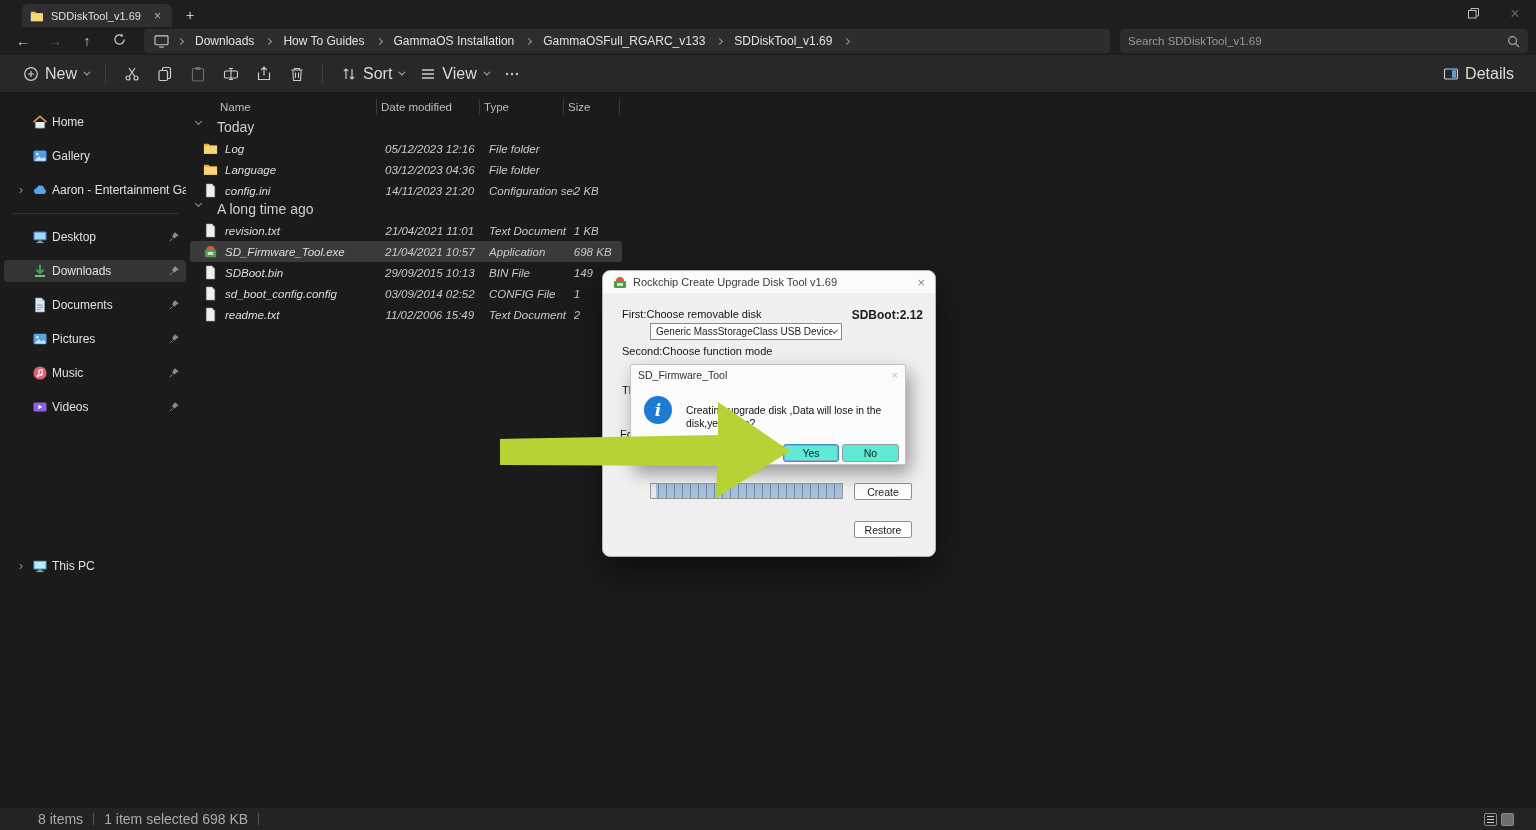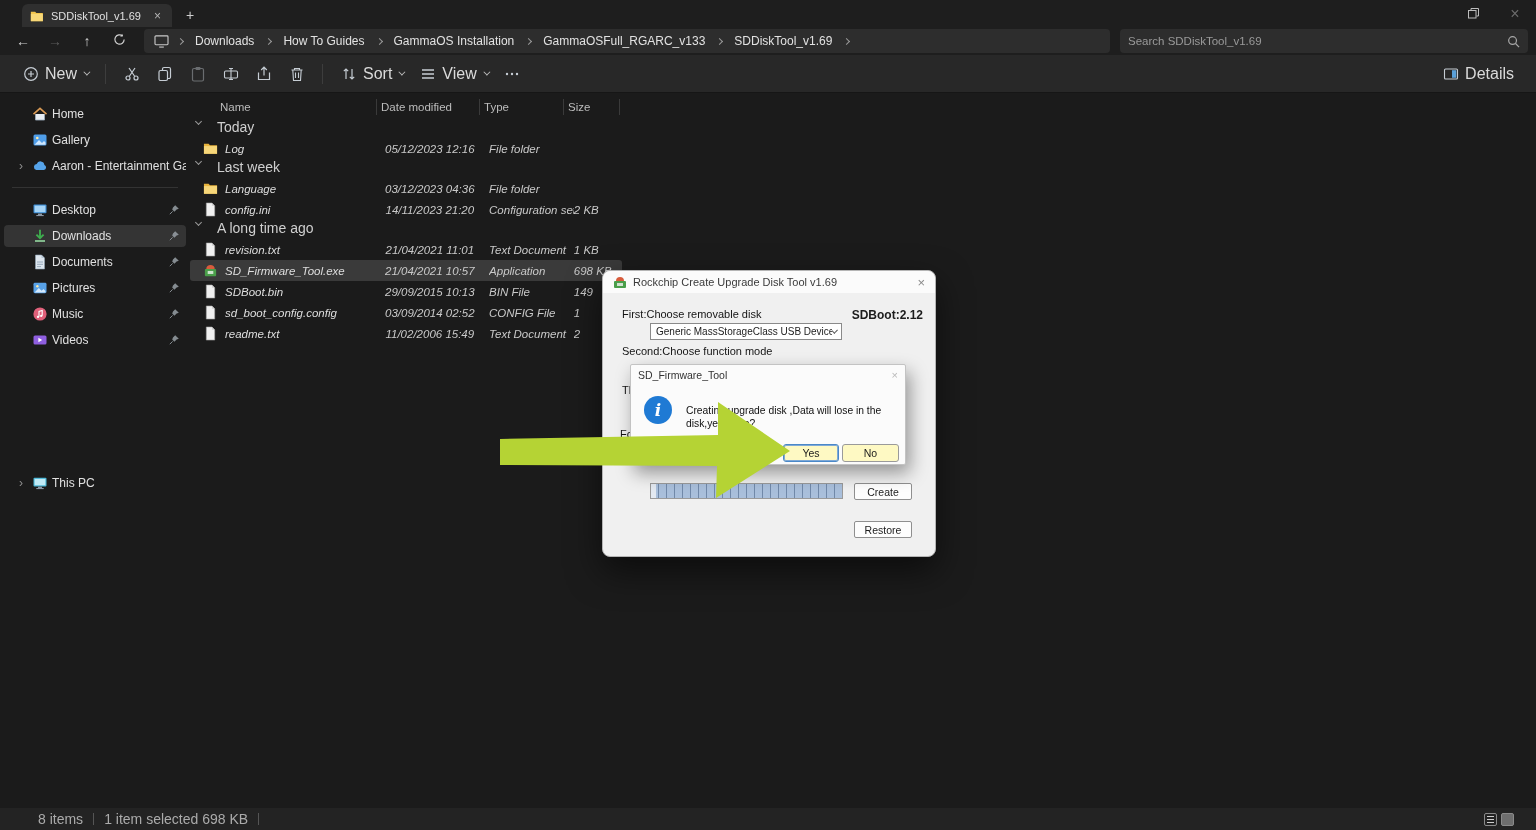--- a/index.html
+++ b/index.html
@@ -43,21 +43,21 @@
   .tsep { width:1px; height:20px; background:#3d3d3d; margin:0 9px; }
   .chevdn { width:5px; height:5px; border-right:1.2px solid #bdbdbd; border-bottom:1.2px solid #bdbdbd;
     transform:rotate(45deg) translateY(-2px); display:inline-block; }
   .tbright { margin-left:auto; }
   .dim-ico { opacity:.42; }
 
   
   .main { display:flex; height:717px; background:#1b1b1b; }
   .sidebar { width:190px; padding-top:6px; position:relative; }
   .sbitem { height:22px; display:flex; align-items:center; padding-left:10px; gap:4px; font-size:12px;
-    color:#e0e0e0; border-radius:4px; margin:4px 4px; position:relative; }
+    color:#e0e0e0; border-radius:4px; margin:12px 4px; position:relative; }
   .sbitem .sbchev { width:14px; flex:none; display:flex; justify-content:center; color:#8f8f8f; }
   .sbitem .sbicon { width:16px; height:16px; flex:none; display:inline-flex; }
   .sbitem .sbicon svg { width:16px; height:16px; }
   .sbitem .sblabel { white-space:nowrap; overflow:hidden; }
   .sbitem.sel { background:#343434; }
   .sbpin { position:absolute; right:6px; width:12px; height:12px; opacity:.85; }
   .sbsep { height:1px; background:#333; margin:10px 12px 11px 12px; }
   .sbgap { height:113px; }
 
   
@@ -113,21 +113,21 @@
 
   
   .msgbox { position:absolute; left:630px; top:364px; width:276px; height:101px; background:#fbfbfb;
     border:1px solid #c3c3c3; border-radius:2px; box-shadow:4px 8px 18px rgba(0,0,0,.38); color:#111; z-index:30; }
   .msgttl { height:19px; display:flex; align-items:center; padding:0 7px; font-size:10.5px; color:#333; }
   .msgttl .mclose { margin-left:auto; color:#b9b9b9; font-size:11px; }
   .infoico { position:absolute; left:13px; top:31px; width:28px; height:28px; border-radius:50%;
     background:#1f7ad4; color:#fff; display:flex; align-items:center; justify-content:center;
     font-family:"DejaVu Serif",serif; font-style:italic; font-weight:bold; font-size:17px; }
   .msgtext { position:absolute; left:55px; top:40px; width:214px; font-size:10.3px; color:#101010; line-height:1.25; }
-  .mbtn { position:absolute; top:79px; height:18px; background:#fef9c3; border:1px solid #9a9a9a;
+  .mbtn { position:absolute; top:79px; height:18px; background:#5eead4; border:1px solid #9a9a9a;
     border-radius:3px; font-size:10.5px; color:#1a1a1a; display:flex; align-items:center; justify-content:center;
     font-family:inherit; }
   .mbtn.yes { left:152px; width:56px; border:1px solid #4a88c8; box-shadow:inset 0 0 0 1px #7fa9d6; }
   .mbtn.no { left:211px; width:57px; }
 
   
   .arrow { position:absolute; left:488px; top:393px; z-index:40; pointer-events:none; }
 </style>
 </head>
 <body>
@@ -467,24 +467,20 @@
                   <path d="M1 3h5l1.4 1.6H15v9H1z" fill="#e8b33c"></path>
                   <path d="M1 5.4h14v8.2H1z" fill="#f6d679"></path>
                 </svg>
               </span>
               <span>Log</span>
             </span>
             <span class="fc c-date">05/12/2023 12:16</span>
             <span class="fc c-type">File folder</span>
             <span class="fc c-size"></span>
           </div>
-          <div class="grouphdr">
-            <span class="gchev"></span>
-            <span>Last week</span>
-          </div>
           <div class="frow">
             <span class="fc c-name">
               <span style="display: inline-flex;">
                 <svg viewBox="0 0 16 16">
                   <path d="M1 3h5l1.4 1.6H15v9H1z" fill="#e8b33c"></path>
                   <path d="M1 5.4h14v8.2H1z" fill="#f6d679"></path>
                 </svg>
               </span>
               <span>Language</span>
             </span>

